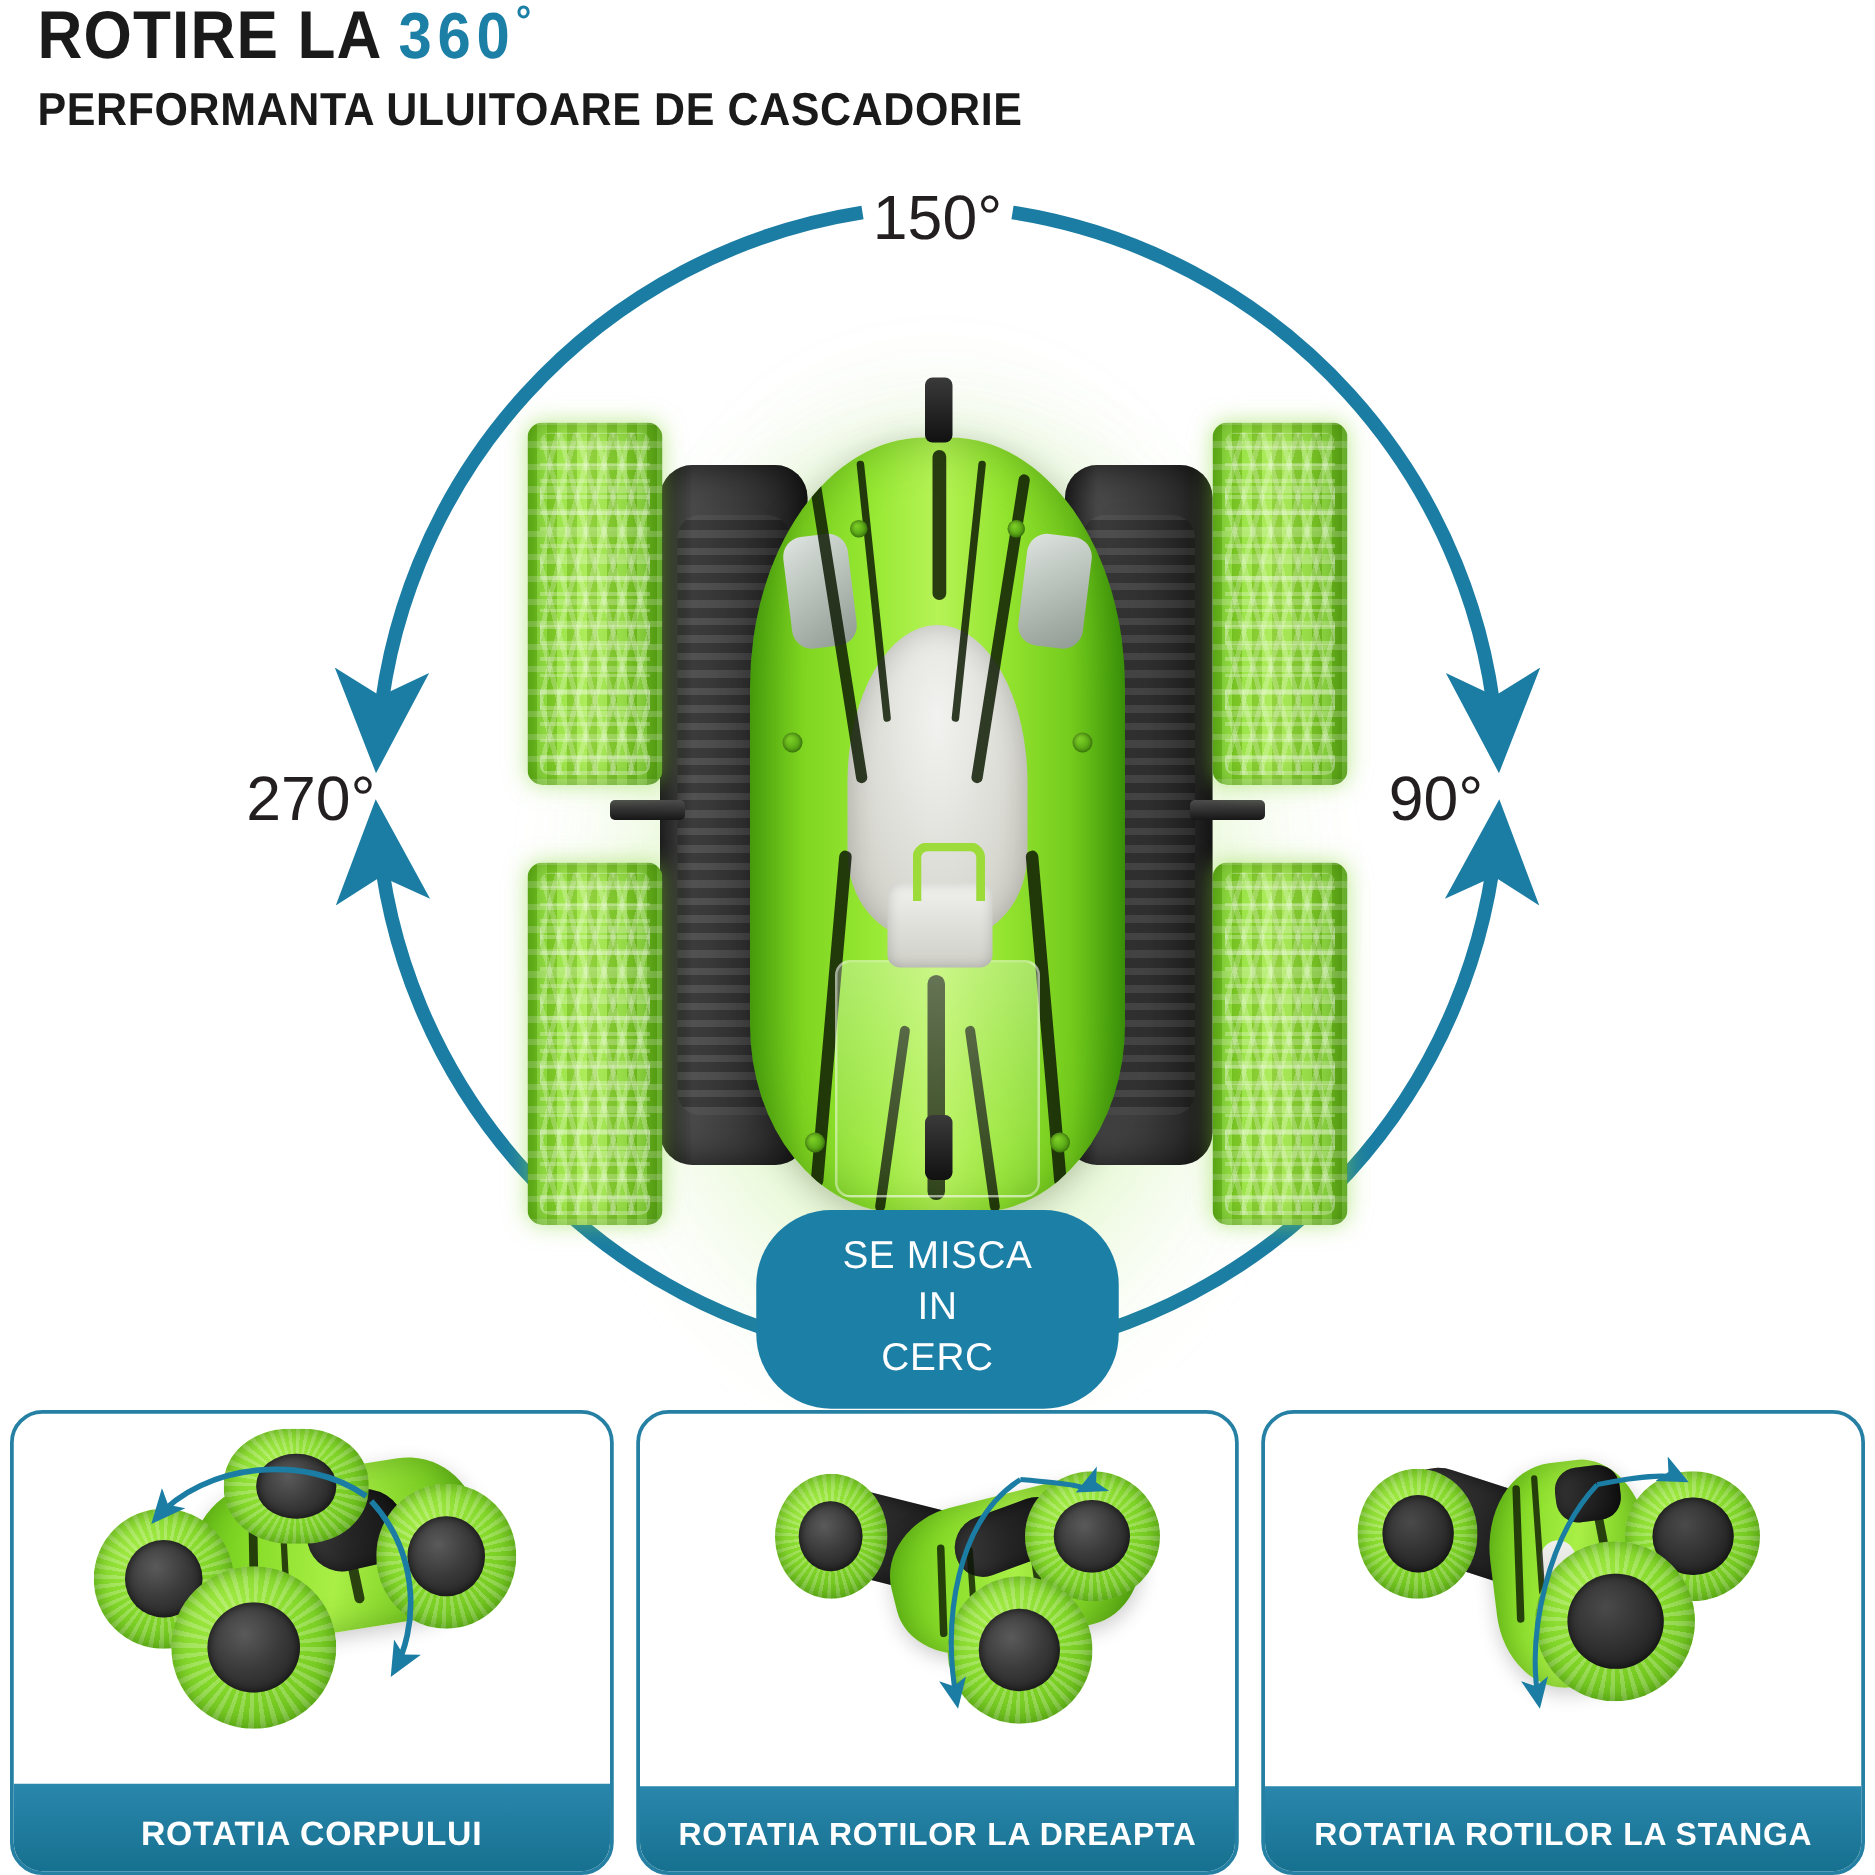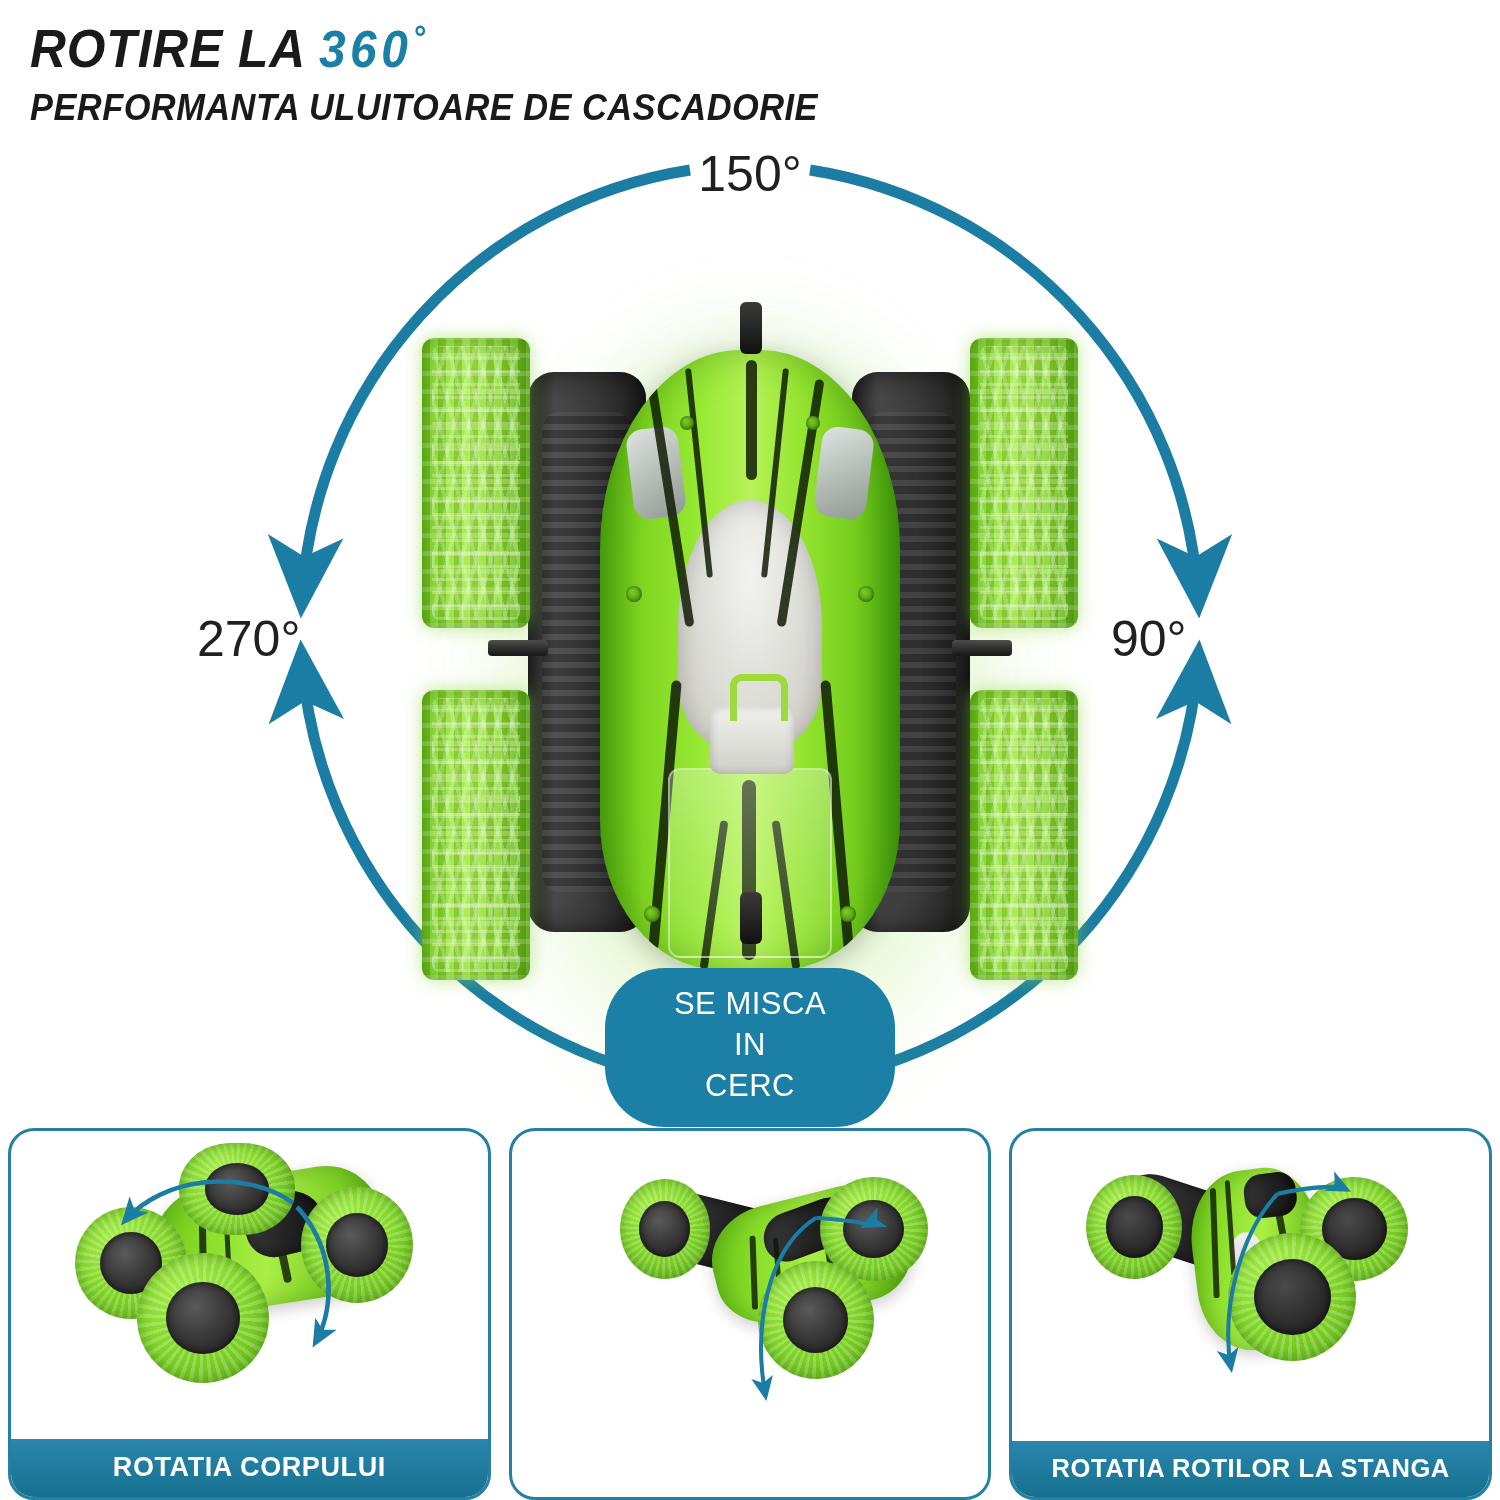--- a/index.html
+++ b/index.html
@@ -5,21 +5,21 @@
   * { margin:0; padding:0; box-sizing:border-box; }
   html,body { width:1500px; height:1500px; }
   body {
     background:#ffffff;
     font-family:"Liberation Sans", sans-serif;
     position:relative;
     overflow:hidden;
   }
 
   
-  #header { position:absolute; left:30px; top:20px; width:1400px;font-style:italic; }
+  #header { position:absolute; left:30px; top:0; width:1400px; }
   .title-line {
     font-family:"Liberation Sans", sans-serif;
     font-weight:bold;
     font-size:54px;
     letter-spacing:1px;
     color:#1a1a1a;
     line-height:1.05;
     white-space:nowrap;
     transform:scaleX(0.92);
     transform-origin:left center;
@@ -187,21 +187,21 @@
     border-radius:26px;
     background:#ffffff;
     overflow:hidden;
     display:flex; flex-direction:column;
   }
   .panel-img { flex:1; position:relative; overflow:hidden; }
   .caption {
     background:linear-gradient(180deg,#2a87ad 0%, #16708f 100%);
     color:#ffffff; text-align:center;
     font-weight:bold; font-size:27px; letter-spacing:.6px;
-    padding:13px 4px 14px;
+    padding:25px 4px 14px;
     white-space:nowrap;
   }
   #panel-2 .caption, #panel-3 .caption { font-size:25.5px; }
 
   
   .mini { position:absolute; }
   .mtire {
     position:absolute; border-radius:50%;
     background:
       repeating-conic-gradient(from 0deg, rgba(255,255,255,.22) 0 4deg, rgba(0,0,0,0) 4deg 9deg),
@@ -361,20 +361,21 @@
       <svg class="panel-arrow" viewBox="0 0 470 250">
         <defs>
           <marker id="pa2" viewBox="0 0 10 10" refX="8" refY="5" markerWidth="6" markerHeight="6" orient="auto-start-reverse">
             <path d="M0,0.5 L10,5 L0,9.5 L2.5,5 Z" fill="#1b7da3"></path>
           </marker>
         </defs>
         <path d="M300 30 C 346 34, 352 36, 348 38" fill="none" stroke="#1b7da3" stroke-width="4" marker-end="url(#pa2)"></path>
         <path d="M300 30 C 250 62, 238 140, 250 206" fill="none" stroke="#1b7da3" stroke-width="4" marker-end="url(#pa2)"></path>
       </svg>
     </div>
+    <div class="caption">ROTATIA ROTILOR LA DREAPTA</div>
   </div>
 
   <div class="panel" id="panel-3">
     <div class="panel-img">
       <div class="mini" style="left:40px; top:16px; width:400px; height:256px;">
         <div class="mdark" style="left:60px; top:44px; width:180px; height:74px; border-radius:36px/34px; transform:rotate(18deg);"></div>
         <div class="mbody" style="left:142px; top:22px; width:128px; height:180px; border-radius:56px 50px 48px 52px / 72px 70px 60px 64px; transform:rotate(-7deg);">
           <div class="msilver" style="left:40px; top:62px; width:28px; height:86px; border-radius:14px;"></div>
           <div class="mstripe" style="left:20px; top:14px; width:6px; height:110px; transform:rotate(5deg);"></div>
           <div class="mstripe" style="left:38px; top:8px; width:5px; height:96px; transform:rotate(3deg);"></div>

